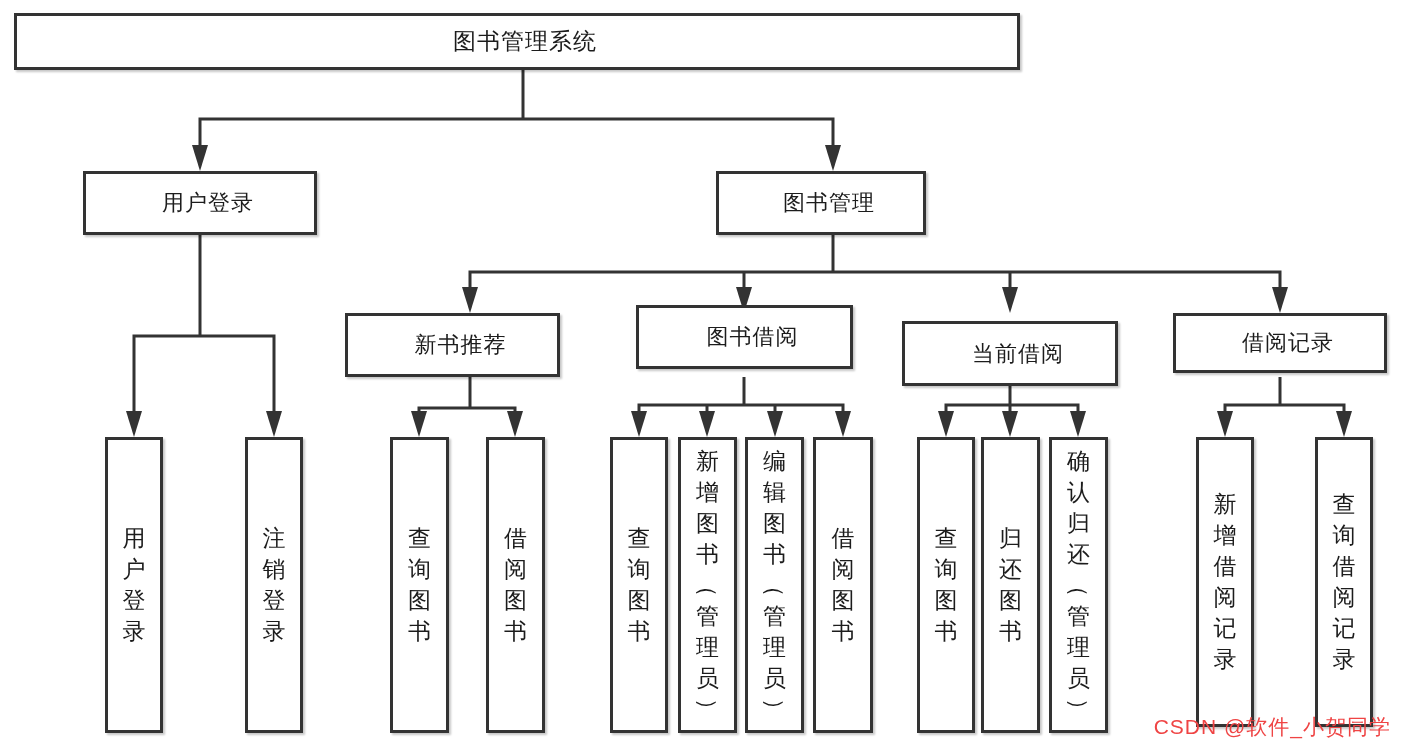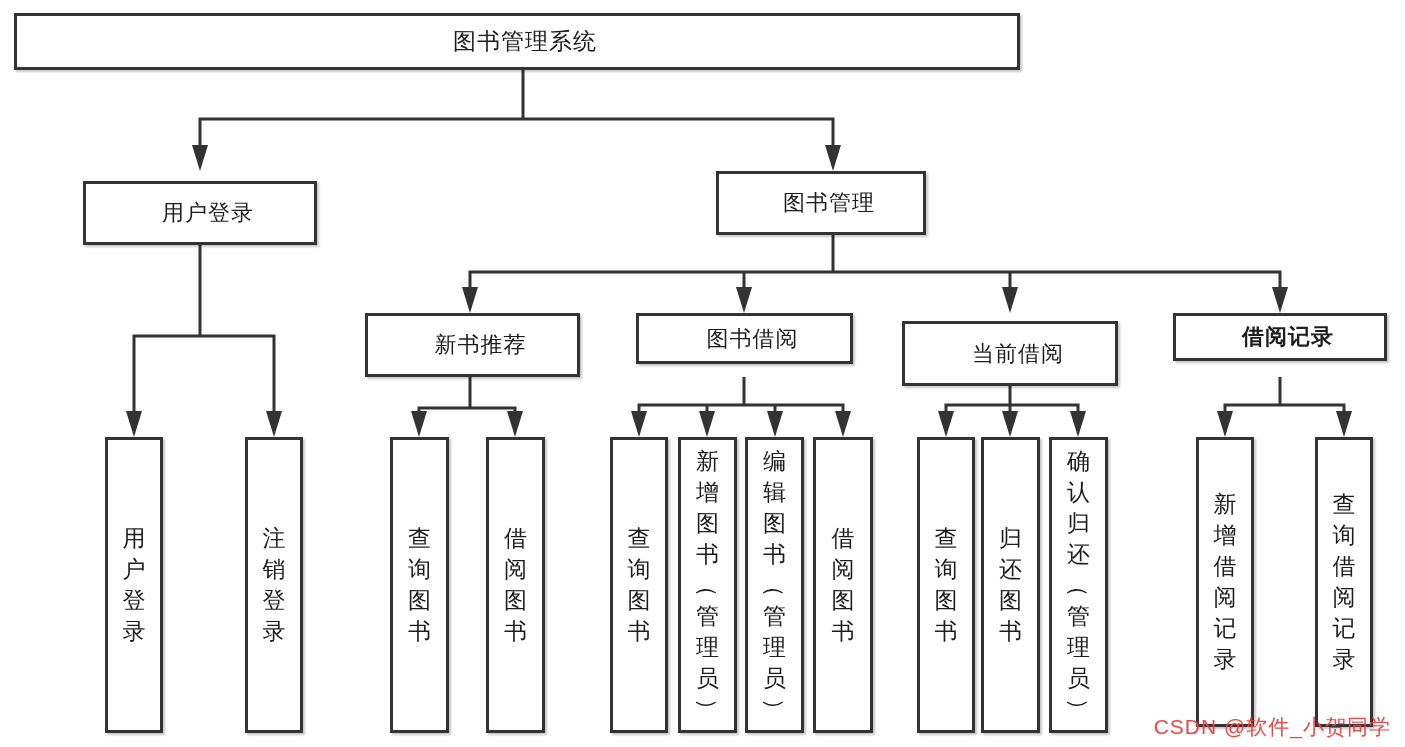--- a/index.html
+++ b/index.html
@@ -76,27 +76,27 @@
       <polygon points="938,411 954,411 946,437"></polygon>
       <polygon points="1002,411 1018,411 1010,437"></polygon>
       <polygon points="1070,411 1086,411 1078,437"></polygon>
       <polygon points="1217,411 1233,411 1225,437"></polygon>
       <polygon points="1336,411 1352,411 1344,437"></polygon>
     </g>
   </svg>
 
   <div class="node root" style="left:14px;top:13px;width:1006px;height:57px;">图书管理系统</div>
 
-  <div class="node" style="left:83px;top:181px;width:234px;height:64px;">用户登录</div>
+  <div class="node" style="left:83px;top:171px;width:234px;height:64px;">用户登录</div>
   <div class="node" style="left:716px;top:171px;width:210px;height:64px;">图书管理</div>
 
-  <div class="node" style="left:365px;top:313px;width:215px;height:64px;">新书推荐</div>
-  <div class="node" style="left:636px;top:313px;width:217px;height:51px;">图书借阅</div>
+  <div class="node" style="left:345px;top:313px;width:215px;height:64px;">新书推荐</div>
+  <div class="node" style="left:636px;top:305px;width:217px;height:64px;">图书借阅</div>
   <div class="node" style="left:902px;top:313px;width:216px;height:65px;margin-top:8px;">当前借阅</div>
-  <div class="node" style="left:1173px;top:313px;width:214px;height:48px;font-weight:bold;">借阅记录</div>
+  <div class="node" style="left:1173px;top:313px;width:214px;height:60px;">借阅记录</div>
 
   <div class="node leaf vtext" style="left:105px;top:437px;width:58px;height:296px;">
       <span class="vchar">用</span>
       <span class="vchar">户</span>
       <span class="vchar">登</span>
       <span class="vchar">录</span>
     </div>
   <div class="node leaf vtext" style="left:245px;top:437px;width:58px;height:296px;">
       <span class="vchar">注</span>
       <span class="vchar">销</span>

